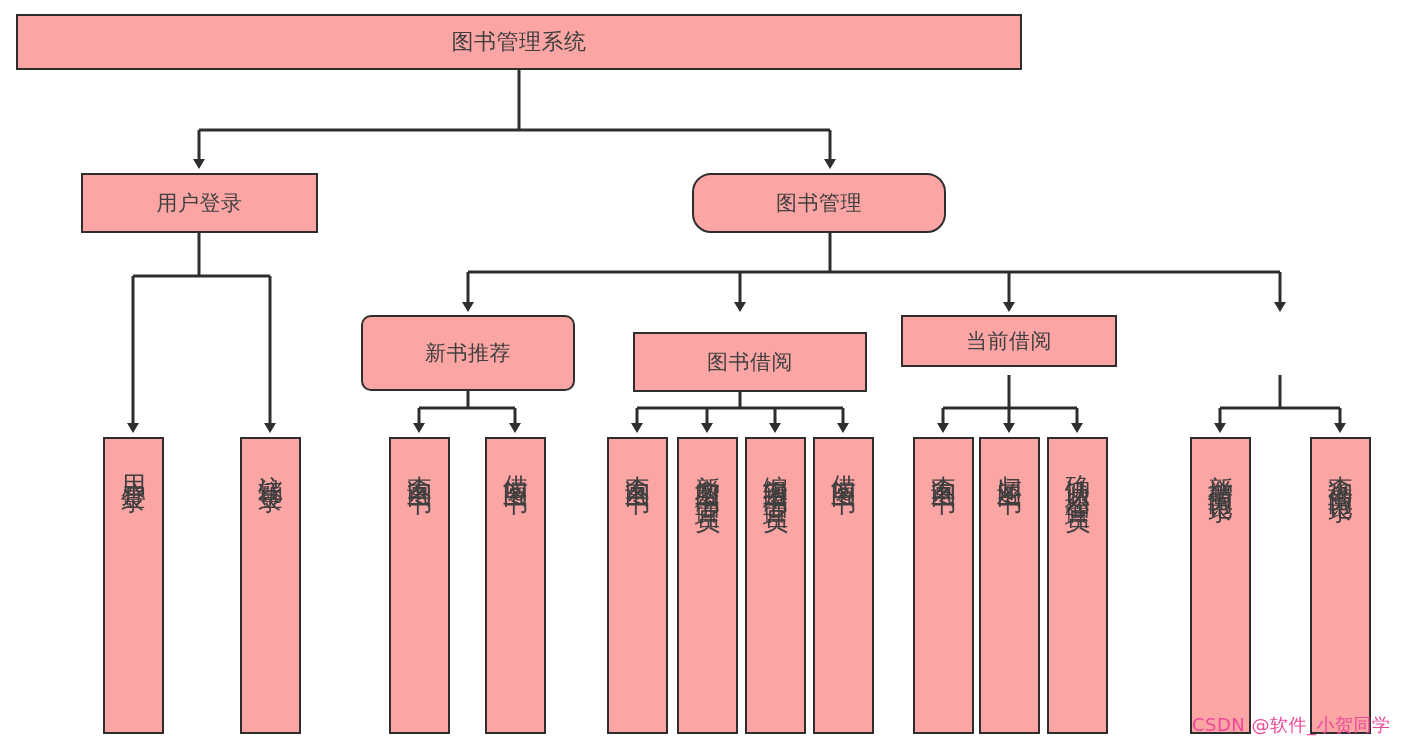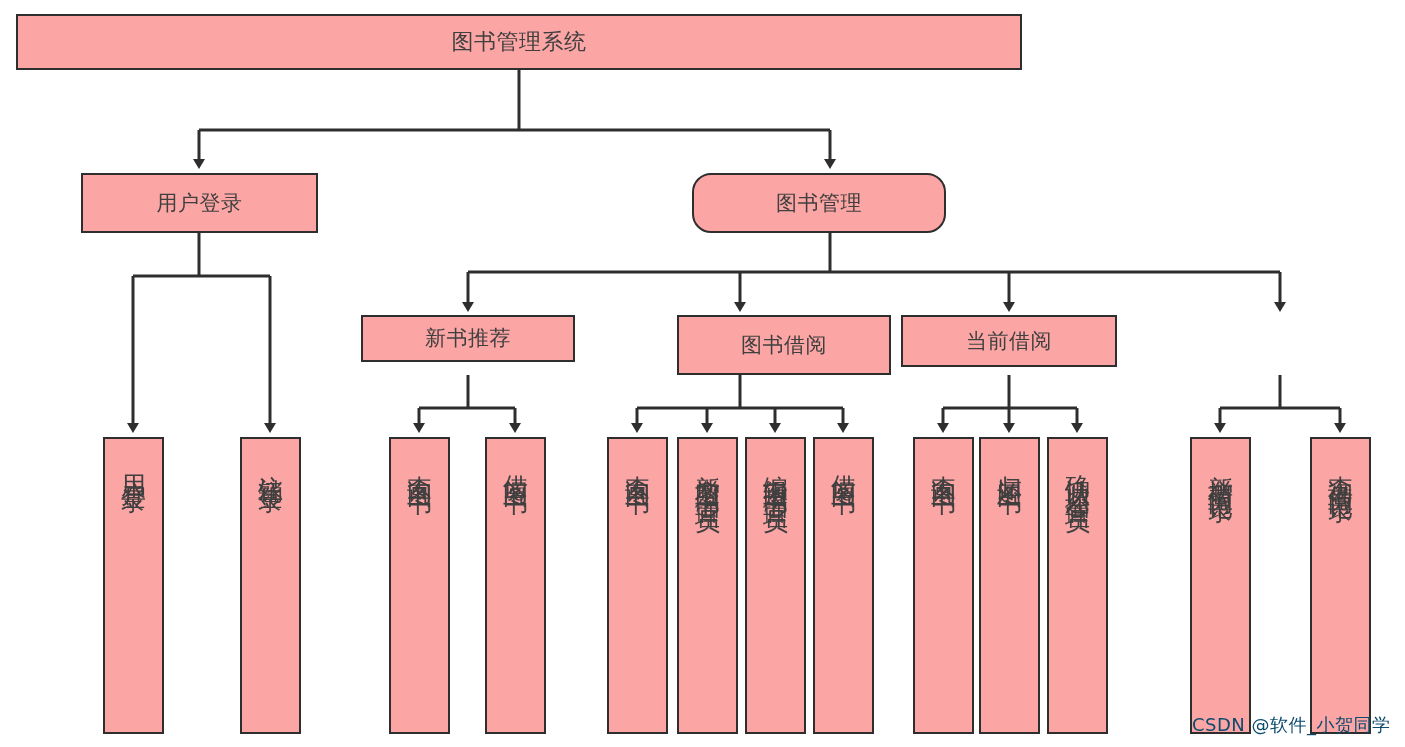--- a/index.html
+++ b/index.html
@@ -59,21 +59,21 @@
   .node.vert .label {
     writing-mode: vertical-rl;
     text-orientation: upright;
     font-size: 25px;
     line-height: 1;
     letter-spacing: 5px;
     white-space: nowrap;
   }
   .watermark {
     position: absolute;
-    color: #0c4a6e;
+    color: #ec4899;
     font-size: 18px;
     letter-spacing: 0.5px;
     white-space: nowrap;
     user-select: none;
   }
 </style>
 </head>
 <body>
 
 <div id="canvas">
@@ -135,25 +135,25 @@
   </div>
 
   <div class="node horiz" style="left:81px; top:173px; width:237px; height:60px;">
     <span class="label">用户登录</span>
   </div>
 
   <div class="node horiz" style="left:692px; top:173px; width:254px; height:60px;border-radius:19px;">
     <span class="label">图书管理</span>
   </div>
 
-  <div class="node horiz" style="left:361px; top:315px; width:214px; height:47px;">
+  <div class="node horiz" style="left:361px; top:315px; width:214px; height:76px;border-radius:10px;">
     <span class="label">新书推荐</span>
   </div>
 
-  <div class="node horiz" style="left:633px; top:315px; width:214px; height:60px;margin-left:44px;">
+  <div class="node horiz" style="left:633px; top:332px; width:234px; height:60px;">
     <span class="label">图书借阅</span>
   </div>
 
   <div class="node horiz" style="left:901px; top:315px; width:216px; height:52px;">
     <span class="label">当前借阅</span>
   </div>
 
 
   <div class="node vert" style="left:103px; top:437px; width:61px; height:297px;">
     <span class="label">用户登录</span>

